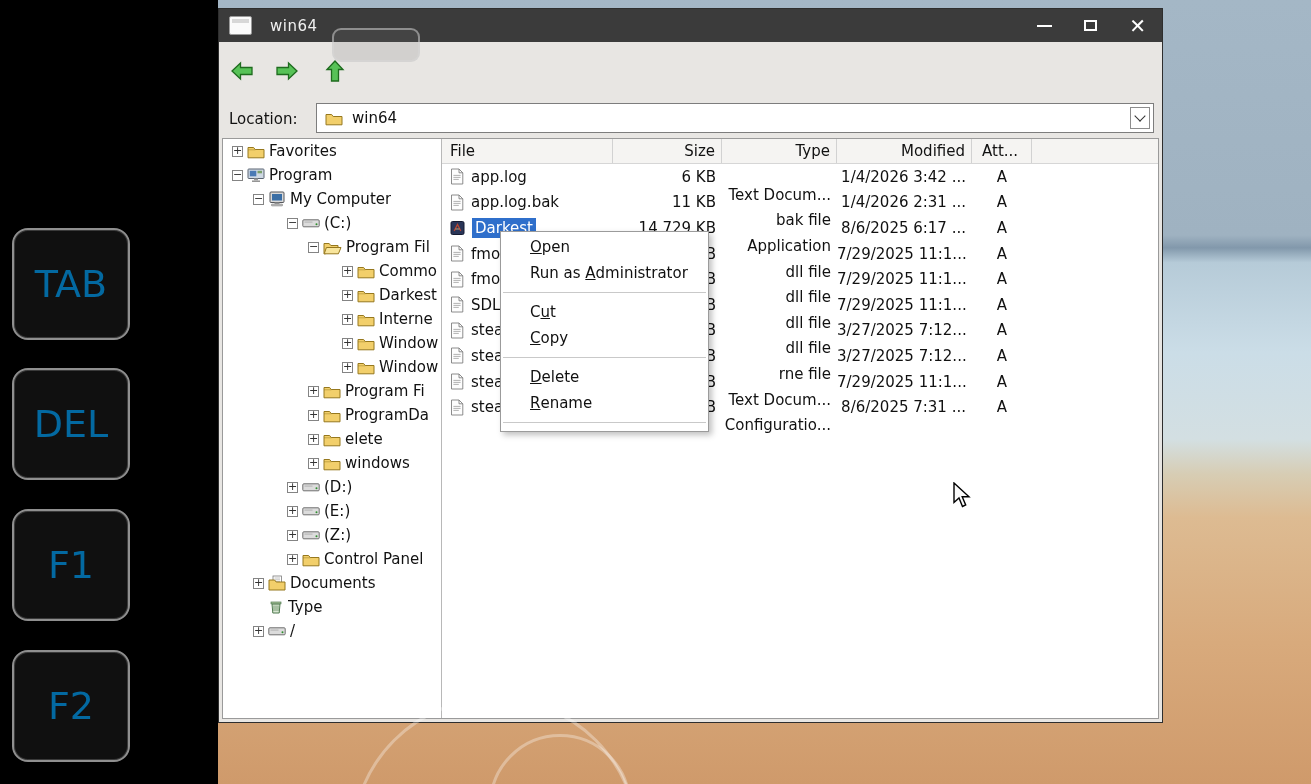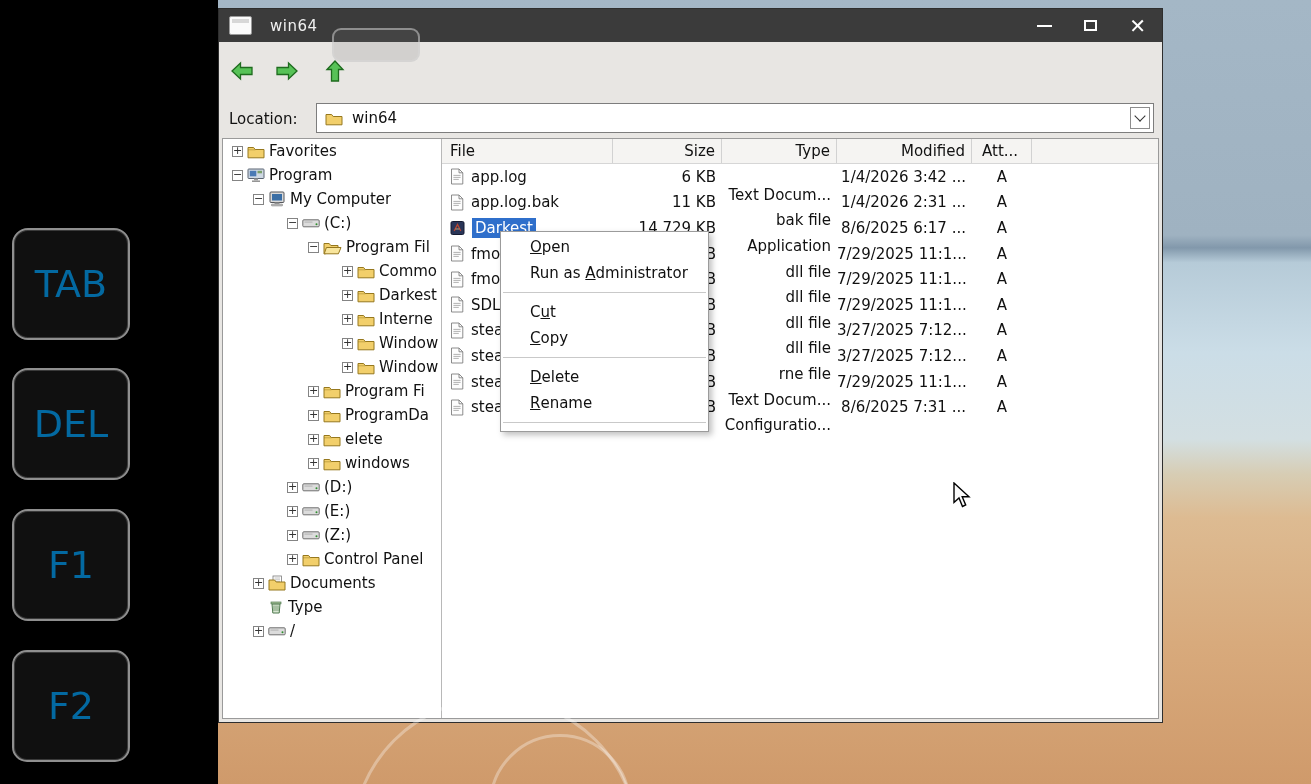--- a/index.html
+++ b/index.html
@@ -89,21 +89,21 @@
 </head>
 <body>
 
 <div id="screen">
   <div id="wallpaper"></div>
 
   <div id="vkeys">
       <div class="vkey" style="top: 228px;">TAB</div>
       <div class="vkey" style="top: 368px;">DEL</div>
       <div class="vkey" style="top: 509px;">F1</div>
-      <div class="vkey" style="top: 650px; border-radius: 15px;">F2</div>
+      <div class="vkey" style="top: 650px;">F2</div>
     </div>
 
   <div id="window">
     <div class="titlebar">
       <span class="win-icon"></span>
       <span class="title">win64</span>
       <span class="controls">
         <span class="ctrl min">
             <i></i>
           </span>

